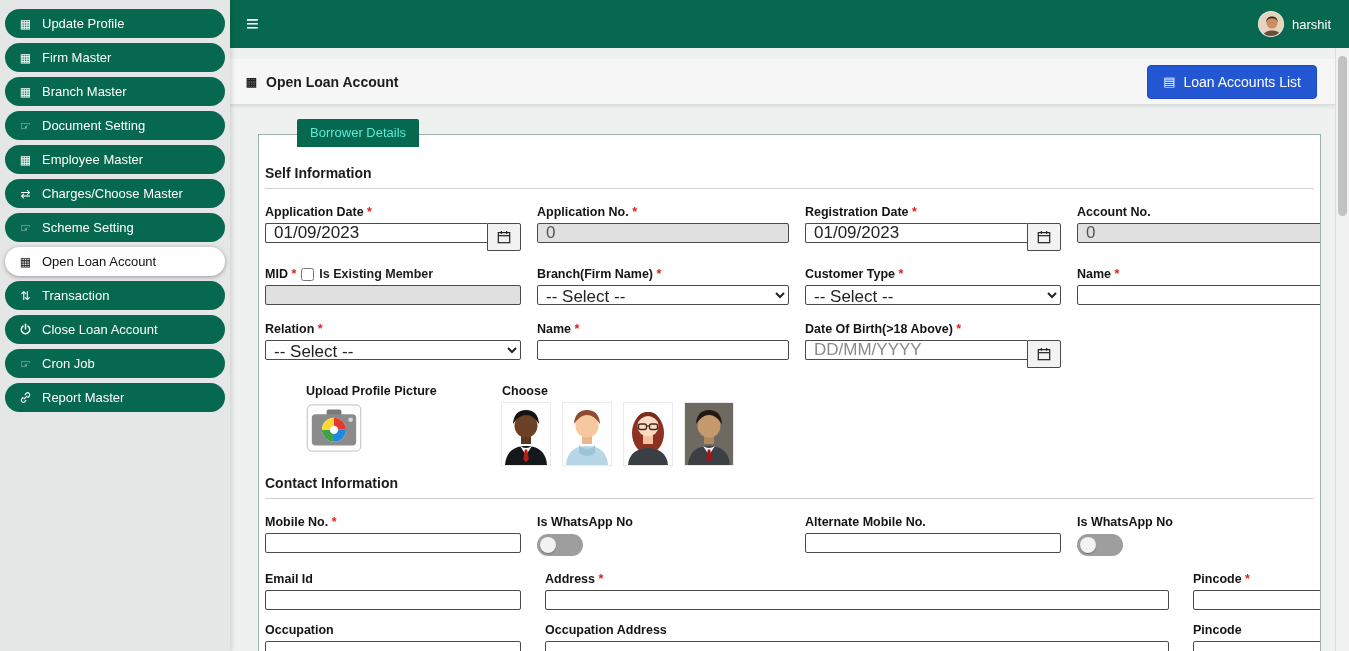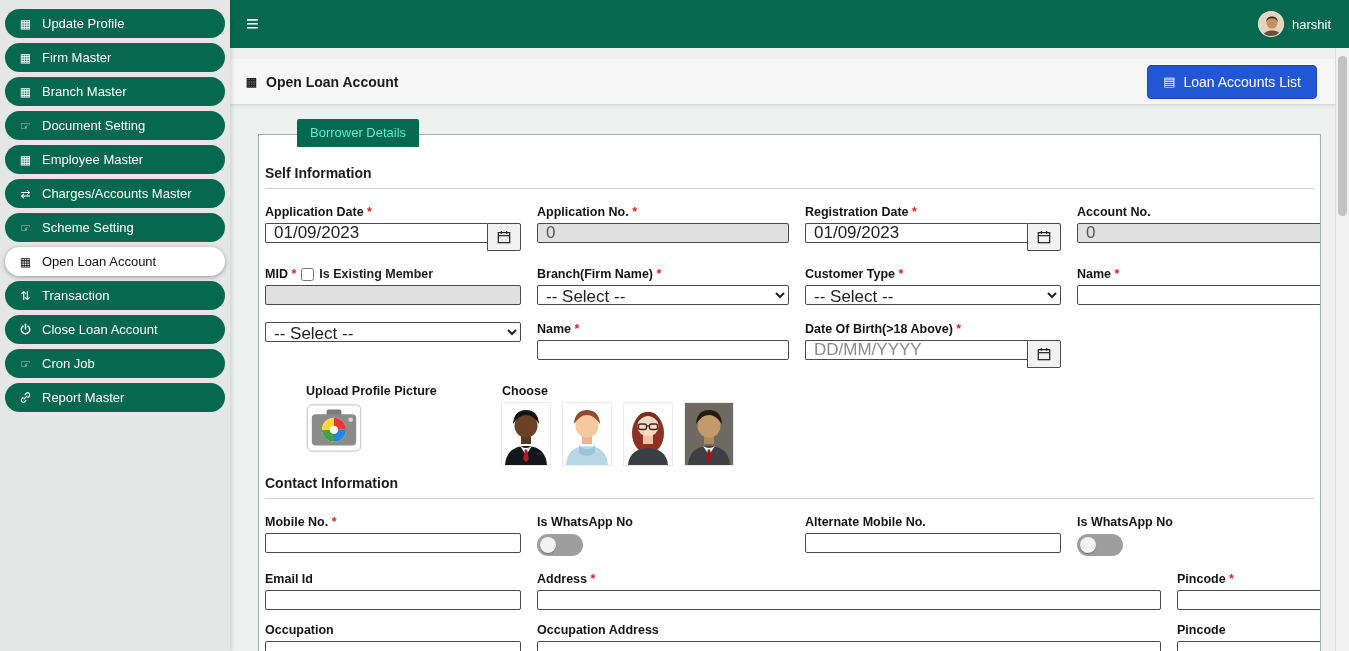--- a/index.html
+++ b/index.html
@@ -43,21 +43,21 @@
 
   .content{flex:1;margin-right:14px;padding:14px 14px 0 28px;position:relative;overflow:hidden;}
   .tab{display:inline-block;background:var(--green);color:#5eead4;font-size:13px;padding:6px 13px 7px;
        margin-left:39px;position:relative;z-index:2;border-radius:2px 2px 0 0;cursor:pointer;}
   .card{background:#fff;border:1px solid #9cb3a9;margin-top:-13px;padding:22px 6px 0 6px;height:526px;overflow:hidden;}
 
   .sec-title{font-size:14px;font-weight:bold;margin:8px 0 2px 0;}
   hr.sep{border:none;border-top:1px solid #cfcfcf;margin:7px 0 16px;}
 
   .row4{display:grid;grid-template-columns:256px 252px 256px 250px;column-gap:16px;margin-bottom:16px;}
-  .rowC{display:grid;grid-template-columns:256px 624px 150px;column-gap:16px;margin-bottom:13px;}
+  .rowC{display:grid;grid-template-columns:256px 624px 150px;column-gap:24px;margin-bottom:13px;}
 
   .flabel{display:block;font-size:12.5px;font-weight:bold;margin-bottom:4px;color:#141414;}
   .required::after{content:" *";color:var(--red);}
   .lblrow{display:flex;align-items:center;gap:5px;margin-bottom:4px;}
   .lblrow .flabel{margin-bottom:0;}
   .lblrow input[type=checkbox]{width:13px;height:13px;}
   .cbl{font-size:12.5px;font-weight:bold;}
 
   .txt,.sel{width:100%;height:20px;border:1px solid var(--border-dark);border-radius:2px;padding:0 8px;
             font-size:17px;font-family:inherit;background:#fff;color:#222;}
@@ -105,21 +105,21 @@
       <div class="menu-item">
         <span class="mi">☞</span>
         <span>Document Setting</span>
       </div>
       <div class="menu-item">
         <span class="mi">▦</span>
         <span>Employee Master</span>
       </div>
       <div class="menu-item">
         <span class="mi">⇄</span>
-        <span>Charges/Accounts Master</span>
+        <span>Charges/Choose Master</span>
       </div>
       <div class="menu-item">
         <span class="mi">☞</span>
         <span>Scheme Setting</span>
       </div>
       <div class="menu-item active">
         <span class="mi">▦</span>
         <span>Open Loan Account</span>
       </div>
       <div class="menu-item">
@@ -248,20 +248,21 @@
             </select>
           </div>
           <div class="fld">
             <label class="flabel required">Name</label>
             <input class="txt" value="" style="">
           </div>
         </div>
 
         <div class="row4">
           <div class="fld">
+            <label class="flabel required">Relation</label>
             <select class="sel">
               <option>-- Select --</option>
             </select>
           </div>
           <div class="fld">
             <label class="flabel required">Name</label>
             <input class="txt" value="" style="">
           </div>
           <div class="fld">
             <label class="flabel required">Date Of Birth(&gt;18 Above)</label>

